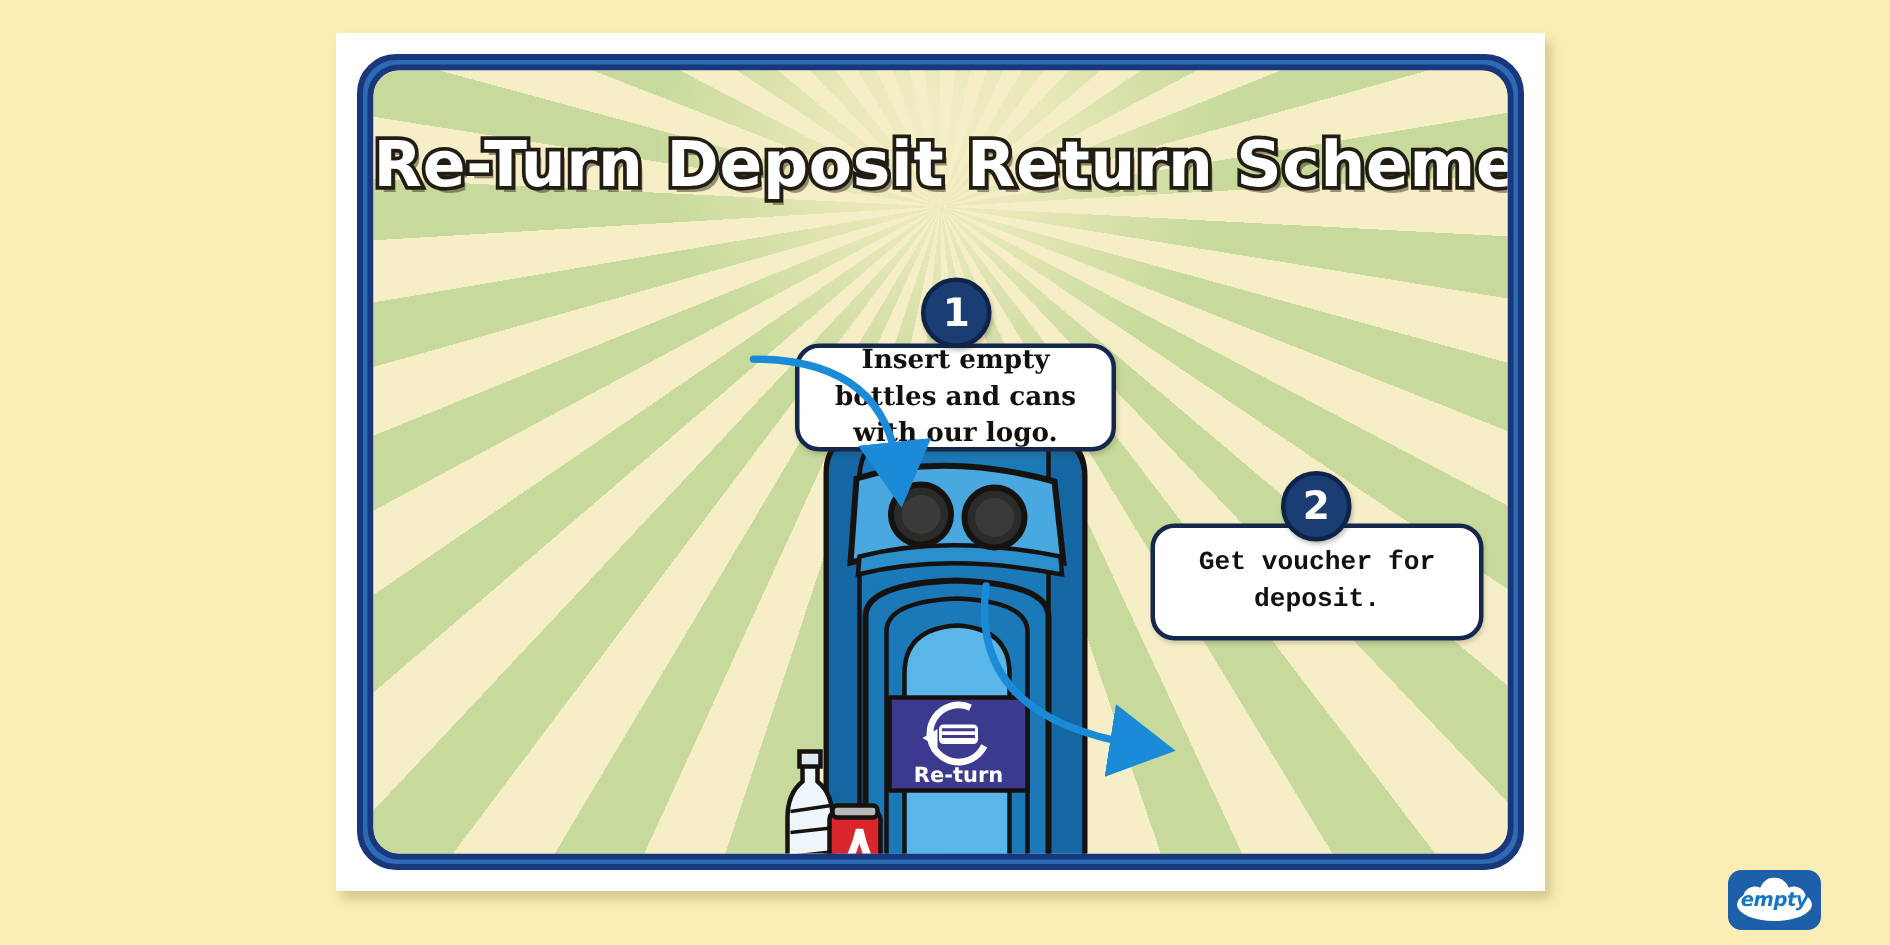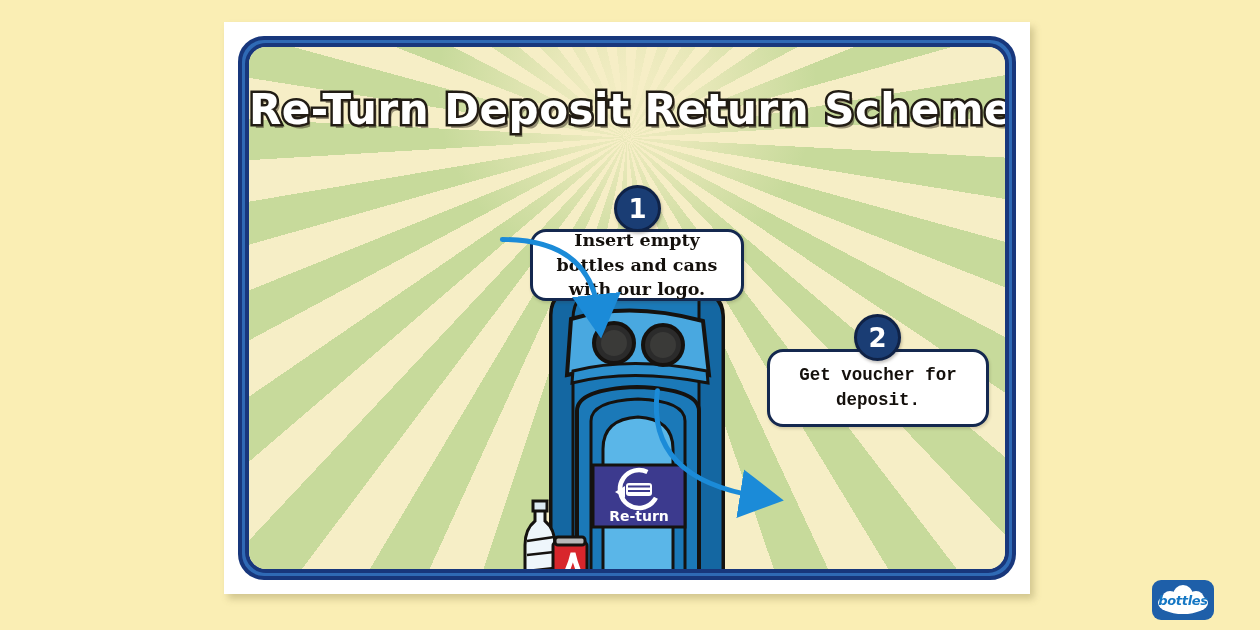--- a/index.html
+++ b/index.html
@@ -273,18 +273,18 @@
     </div>
 
     <div class="twinkl-badge">
       <div class="cloud-logo">
         <svg viewBox="0 0 52 30" width="52" height="30" style="position:absolute;inset:0;">
           <ellipse cx="26" cy="18" rx="25" ry="11" fill="#ffffff"></ellipse>
           <circle cx="13" cy="14" r="8" fill="#ffffff"></circle>
           <circle cx="26" cy="10" r="10" fill="#ffffff"></circle>
           <circle cx="39" cy="14" r="8" fill="#ffffff"></circle>
         </svg>
-        <div class="txt">bottles</div>
+        <div class="txt">empty</div>
       </div>
     </div>
   </div>
 
 </div>
 
 </body></html>

